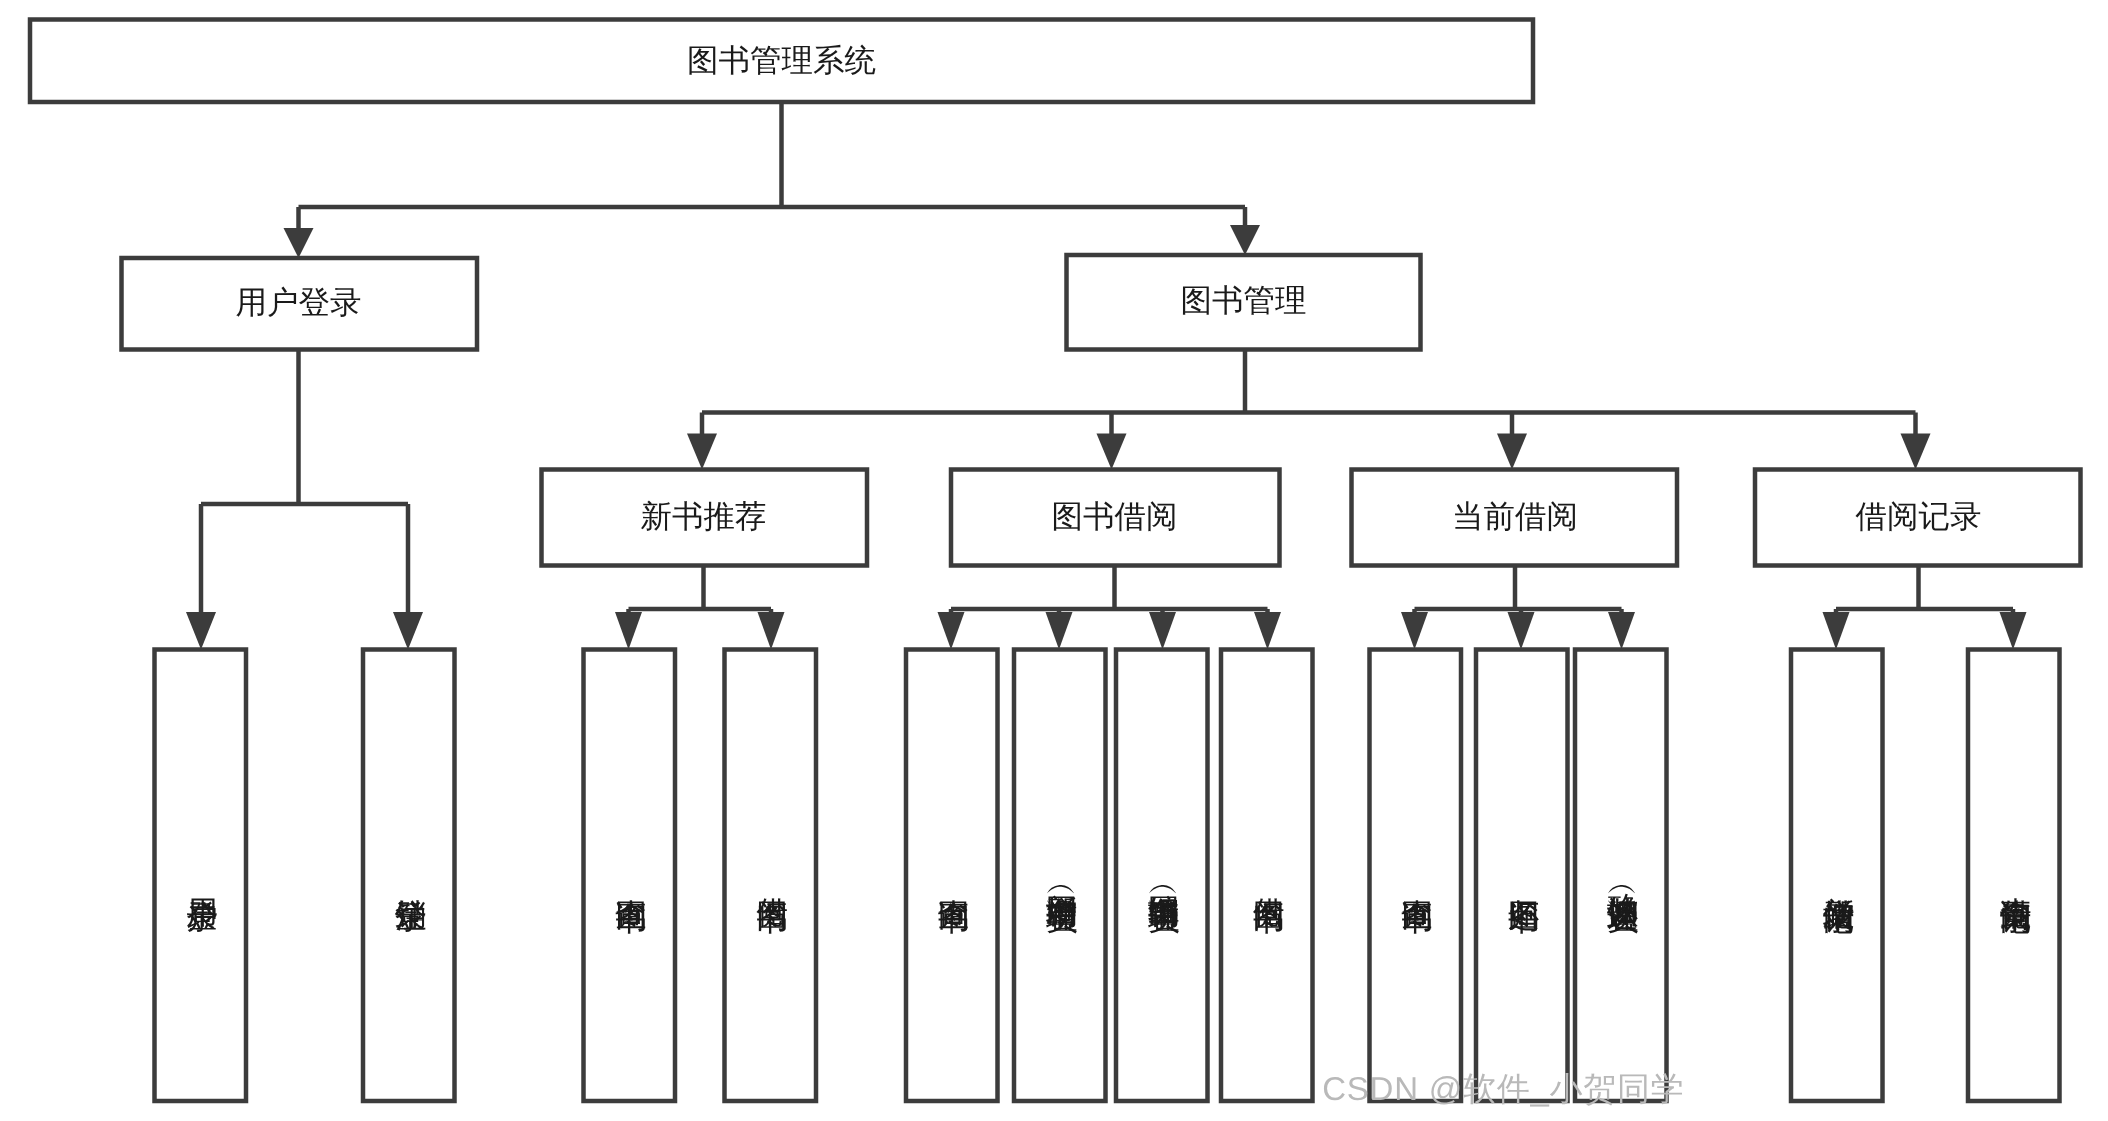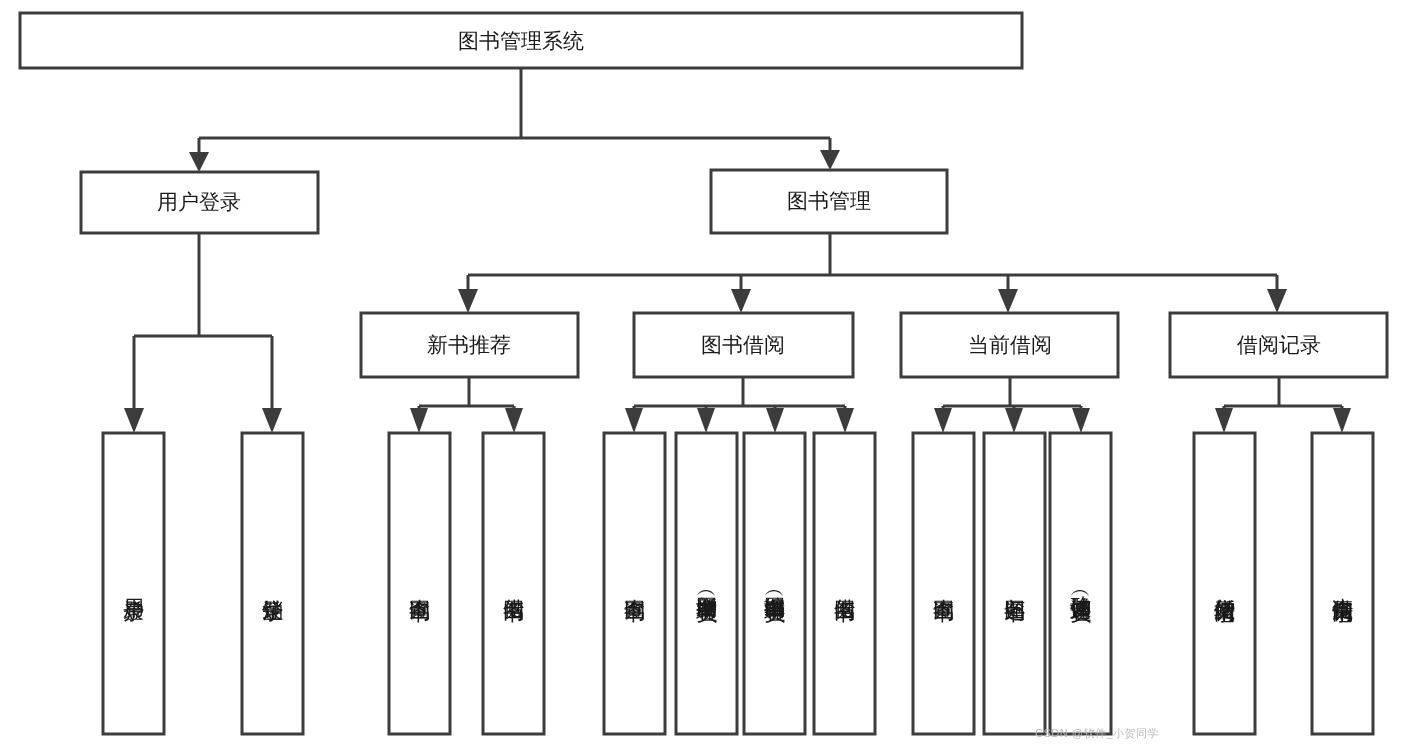--- a/index.html
+++ b/index.html
@@ -11,21 +11,20 @@
     width: 1405px;
     height: 747px;
     font-family: "Liberation Sans", "DejaVu Sans", sans-serif;
     overflow: hidden;
   }
   #diagram-root {
     position: relative;
     width: 1131px;
     height: 747px;
     background: #ffffff;
-    padding-left: 36px;
   }
   svg#tree-svg {
     position: absolute;
     left: 0;
     top: 0;
     width: 1405px;
     height: 747px;
     display: block;
   }
   .node-box {
@@ -65,21 +64,21 @@
     display: flex;
     align-items: center;
     justify-content: center;
     pointer-events: none;
   }
   .watermark {
     position: absolute;
     right: 8px;
     bottom: 6px;
     font-family: "Liberation Sans", "DejaVu Sans", sans-serif;
-    font-size: 11px;
+    font-size: 22px;
     color: #b9b9b9;
     letter-spacing: 0.5px;
     white-space: nowrap;
   }
 </style>
 </head>
 <body>
 
 <div id="diagram-root">
 

